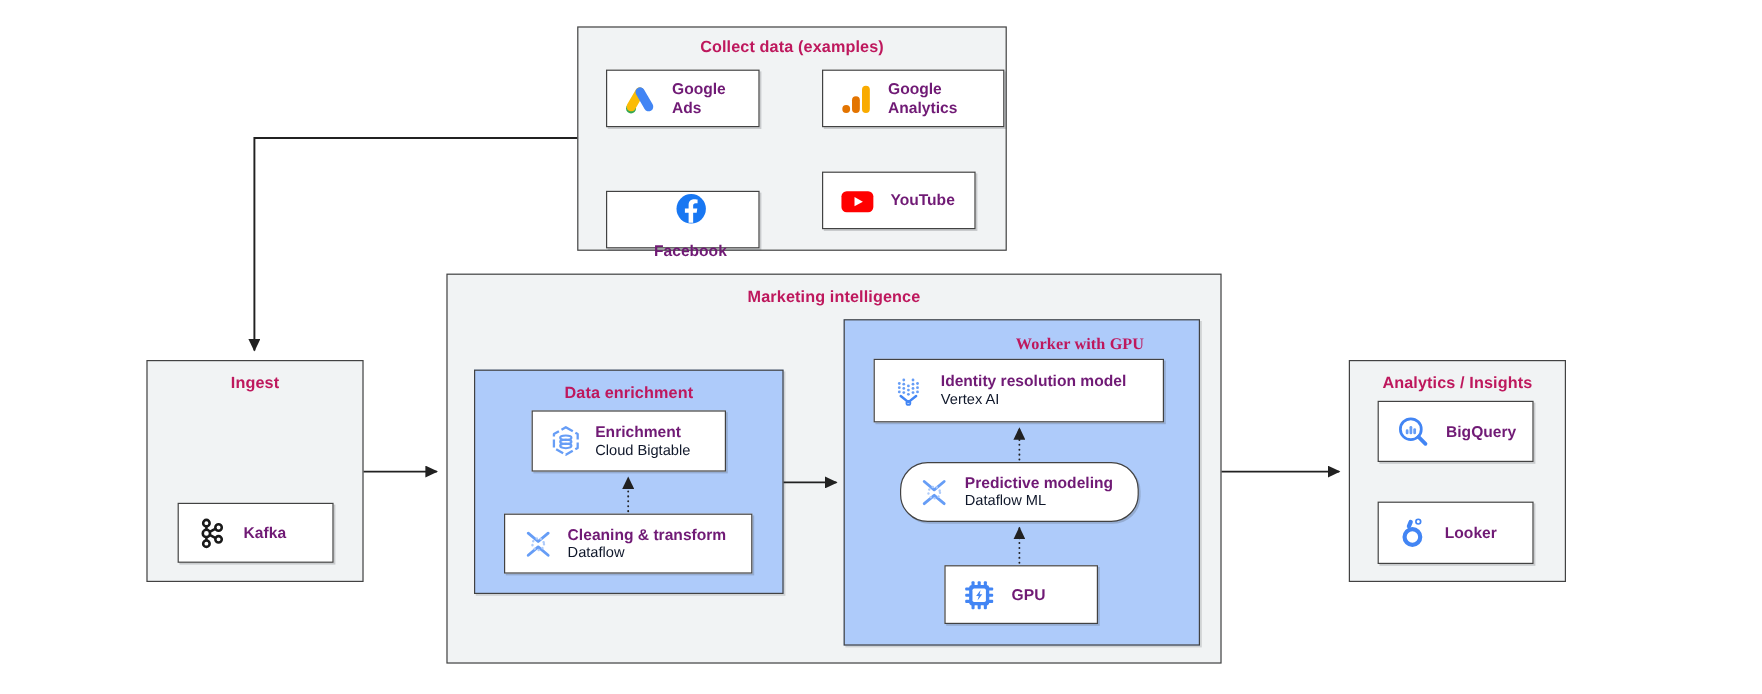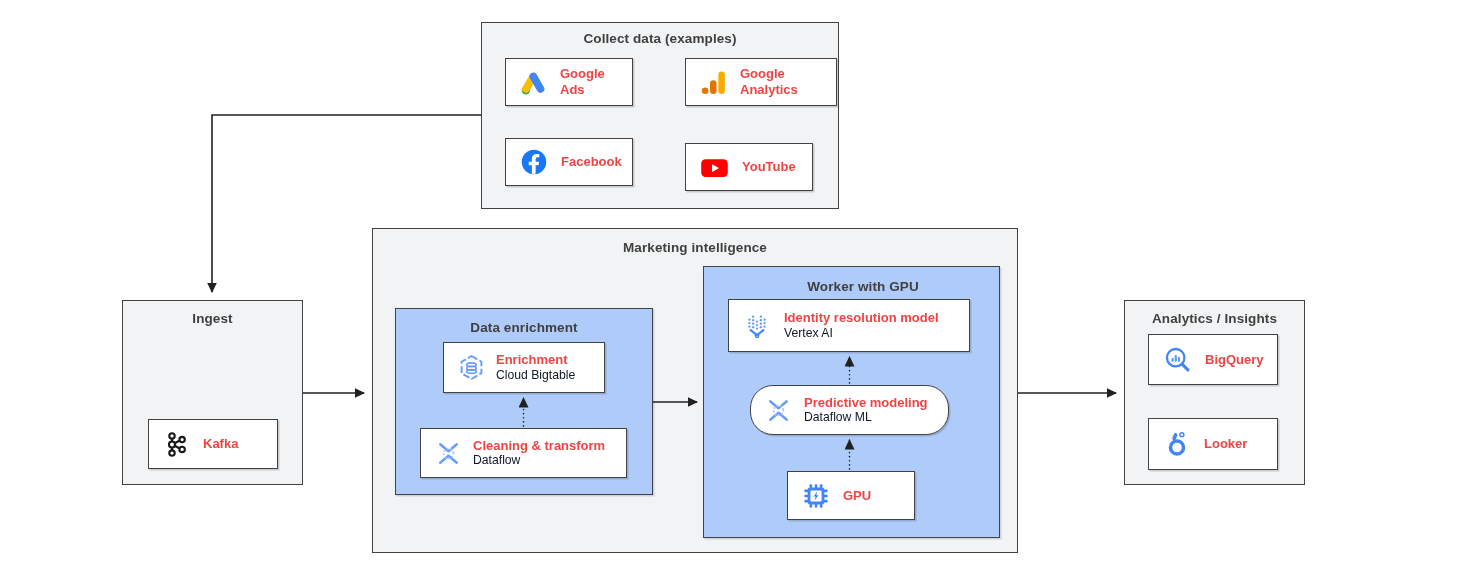--- a/index.html
+++ b/index.html
@@ -11,72 +11,72 @@
   }
   .group {
     position:absolute; background:#f1f3f4; border:1.5px solid #424242;
     box-sizing:border-box;
   }
   .blue {
     position:absolute; background:#aecbfa; border:1.5px solid #424242;
     box-sizing:border-box; box-shadow:1.5px 1.5px 0 rgba(60,64,67,0.18);
   }
   .gtitle {
-    position:absolute; font-weight:bold; font-size:13.5px; color:#404040;
+    position:absolute; font-weight:bold; font-size:13.5px; color:#be185d;
     text-align:center; letter-spacing:0.1px;
   }
   .card {
     position:absolute; background:#ffffff; border:1.5px solid #424242;
     box-sizing:border-box; display:flex; align-items:center; gap:13px;
     padding-left:14px; box-shadow:1.5px 1.5px 0 rgba(60,64,67,0.22);
   }
   .ic { flex:0 0 auto; display:block; }
   .txt { line-height:1.22; }
-  .t  { font-weight:bold; font-size:13px; color:#ef4444; }
+  .t  { font-weight:bold; font-size:13px; color:#701a75; }
   .s  { font-size:12.2px; color:#0f172a; }
   .overlay { position:absolute; left:0; top:0; pointer-events:none; }
 </style>
 </head>
 <body>
 
 <div class="canvas">
 
   <div class="group" style="left:481px;top:22px;width:358px;height:187px;"></div>
   <div class="group" style="left:122px;top:300px;width:181px;height:185px;"></div>
   <div class="group" style="left:372px;top:228px;width:646px;height:325px;"></div>
   <div class="blue" style="left:395px;top:308px;width:258px;height:187px;"></div>
   <div class="blue" style="left:703px;top:266px;width:297px;height:272px;"></div>
   <div class="group" style="left:1124px;top:300px;width:181px;height:185px;"></div>
 
   <div class="gtitle" style="left:481px;top:31px;width:358px;">Collect data (examples)</div>
   <div class="gtitle" style="left:122px;top:311px;width:181px;">Ingest</div>
   <div class="gtitle" style="left:372px;top:240px;width:646px;">Marketing intelligence</div>
   <div class="gtitle" style="left:395px;top:320px;width:258px;">Data enrichment</div>
-  <div class="gtitle" style="left:695px;top:279px;width:336px;">Worker with GPU</div>
+  <div class="gtitle" style="left:732px;top:279px;width:336px;font-family:Liberation Serif, serif;">Worker with GPU</div>
   <div class="gtitle" style="left:1124px;top:311px;width:181px;">Analytics / Insights</div>
 
   <div class="card" style="left:505px;top:58px;width:128px;height:48px;">
     <svg class="ic" viewBox="0 0 24 24" width="27" height="27">
       <circle cx="5.2" cy="19" r="3.7" fill="#34a853"></circle>
       <rect x="5.1" y="2.5" width="6.9" height="19.5" rx="3.45" fill="#fbbc04" transform="rotate(30 8.55 12.2)"></rect>
       <rect x="11.6" y="2.5" width="6.9" height="19.5" rx="3.45" fill="#4285f4" transform="rotate(-30 15.05 12.2)"></rect>
     </svg>
     <div class="txt t" style="width:62px;">Google Ads</div>
   </div>
 
   <div class="card" style="left:685px;top:58px;width:152px;height:48px;">
     <svg class="ic" viewBox="0 0 24 24" width="27" height="27">
       <circle cx="4.6" cy="19.4" r="2.9" fill="#e37400"></circle>
       <rect x="8.9" y="10" width="5.8" height="12.3" rx="2.9" fill="#e37400"></rect>
       <rect x="16.3" y="2.2" width="5.8" height="20.1" rx="2.9" fill="#f9ab00"></rect>
     </svg>
     <div class="txt t" style="width:62px;">Google Analytics</div>
   </div>
 
-  <div class="card" style="left:505px;top:138px;width:128px;height:48px;">
+  <div class="card" style="left:505px;top:159px;width:128px;height:48px;flex-direction:column;">
     <svg class="ic" viewBox="0 0 24 24" width="28" height="28">
       <circle cx="12" cy="12" r="10.5" fill="#1877f2"></circle>
       <path d="M13.4 22v-7.2h2.5l.45-3h-2.95V9.7c0-.9.45-1.7 1.8-1.7h1.35V5.4s-1.25-.22-2.4-.22c-2.45 0-4 1.5-4 4.1v2.52H7.5v3h2.65V22z" fill="#ffffff"></path>
     </svg>
     <div class="txt t" style="width:62px;">Facebook</div>
   </div>
 
   <div class="card" style="left:685px;top:143px;width:128px;height:48px;">
     <svg class="ic" viewBox="0 0 24 24" width="29" height="29">
       <rect x="1" y="5.2" width="22" height="14.6" rx="3.6" fill="#ff0000"></rect>

